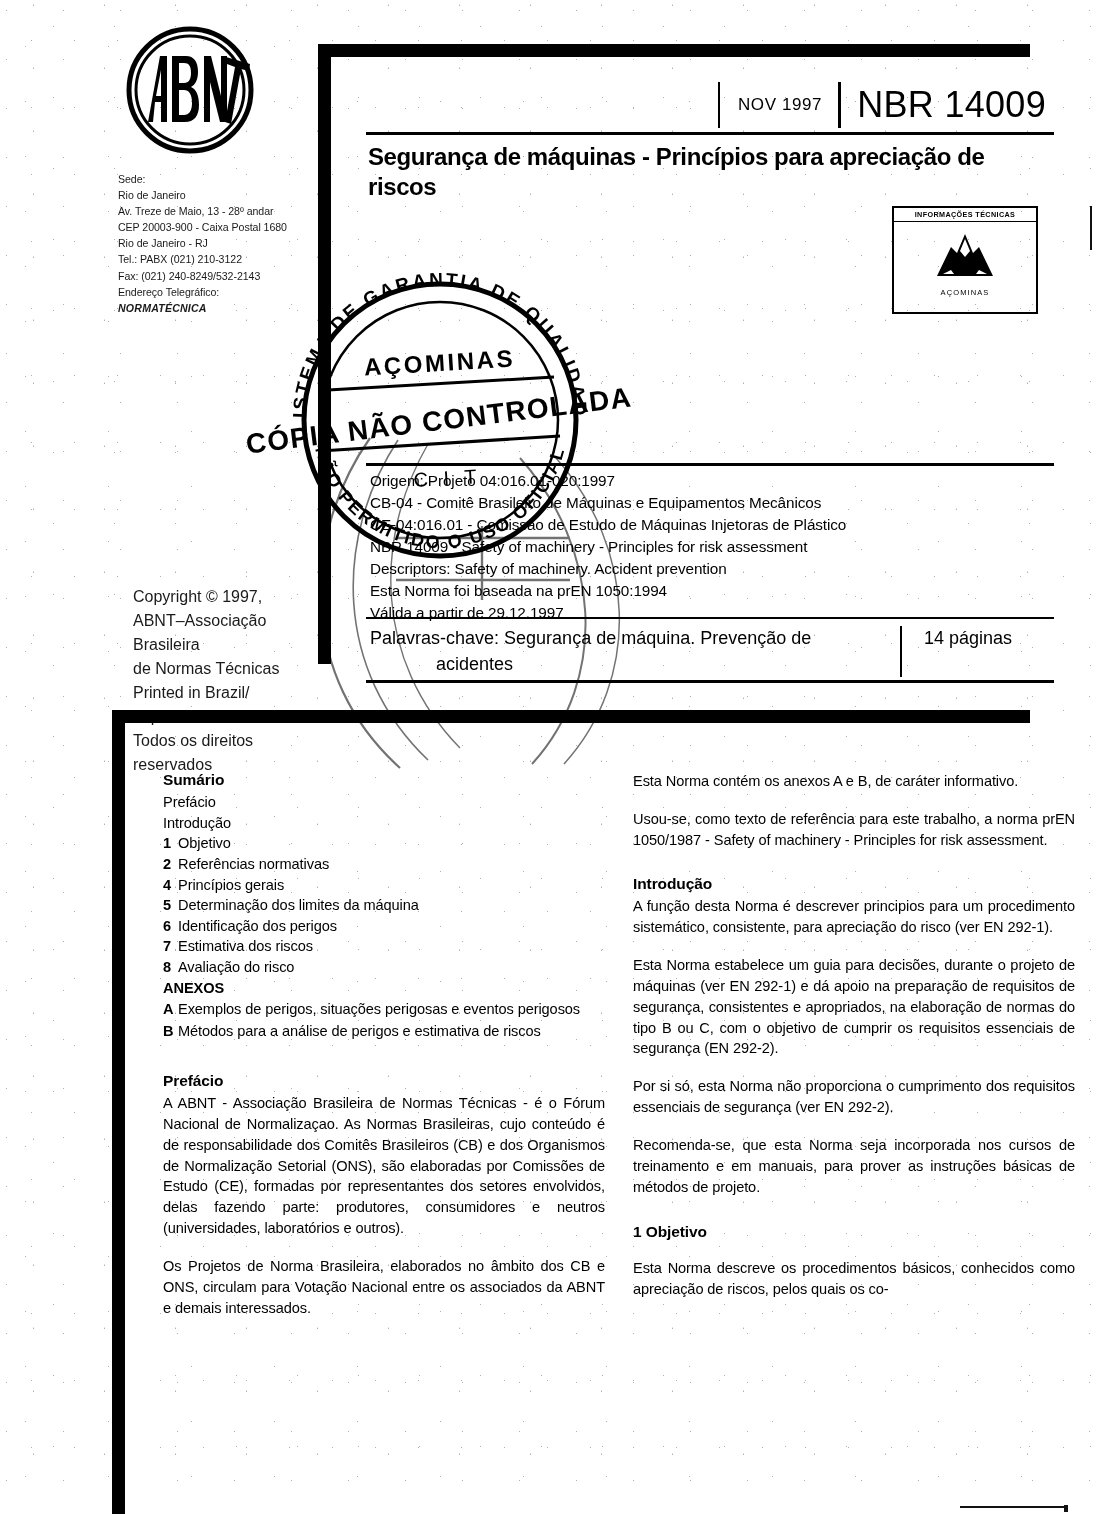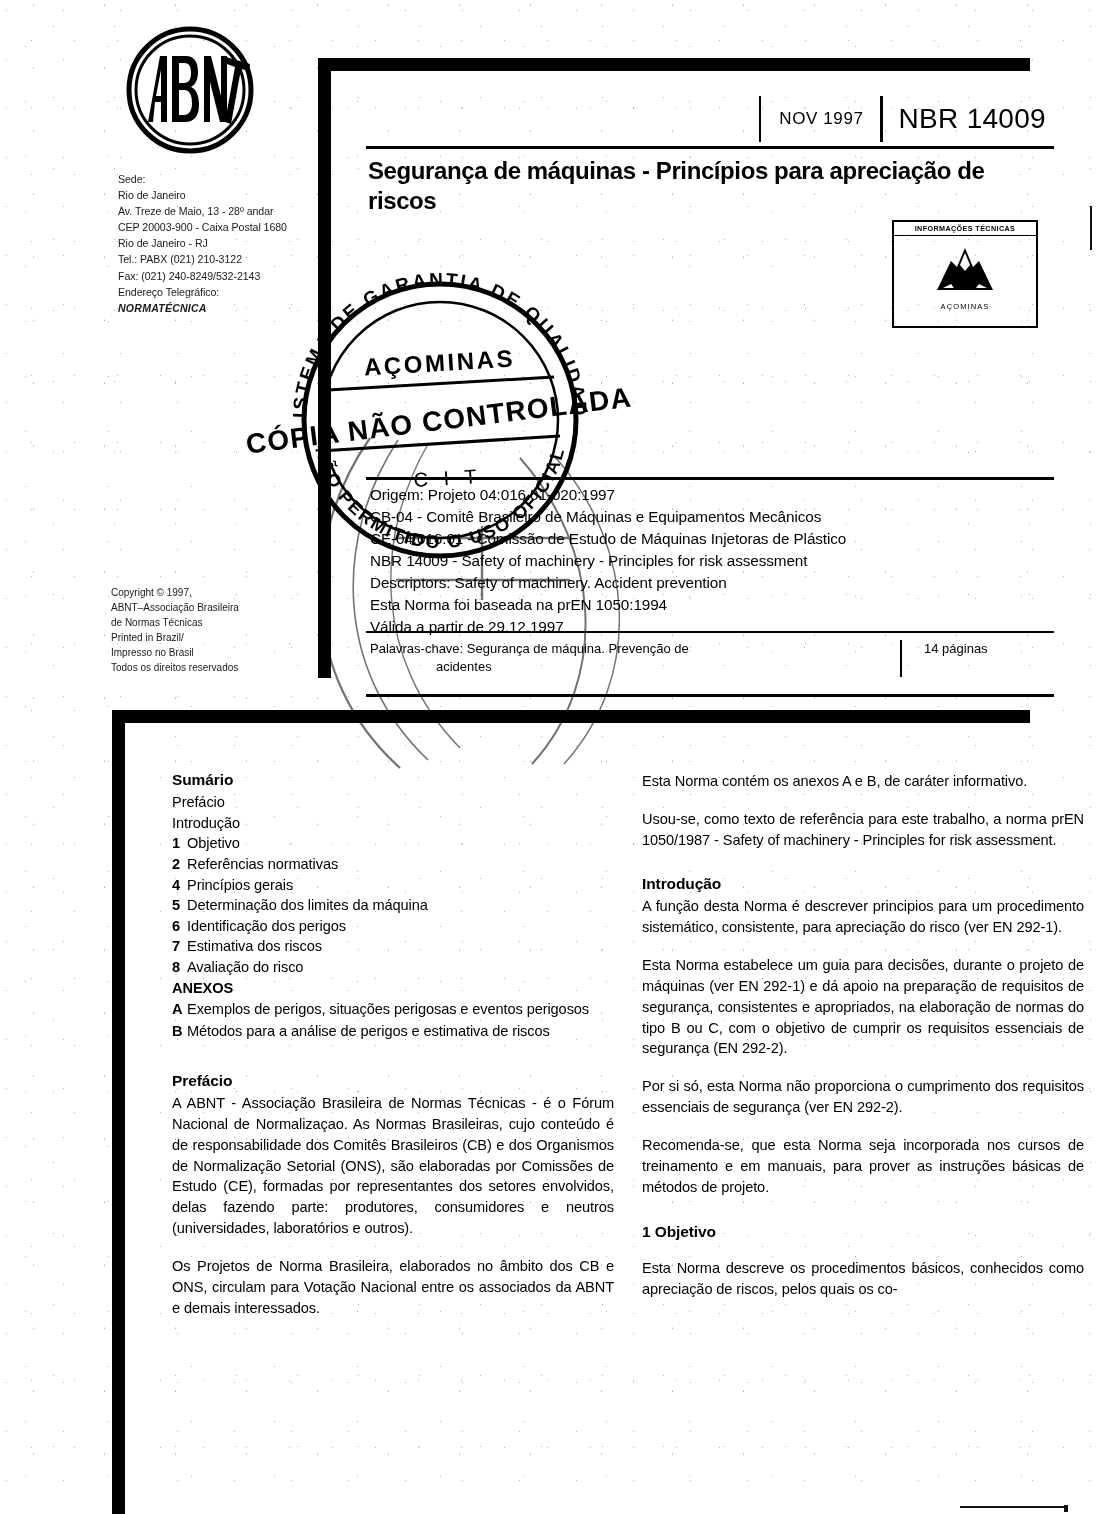--- a/index.html
+++ b/index.html
@@ -58,33 +58,33 @@
     margin-top: 17px;
     font-size: 10.6px;
     line-height: 1.52;
     letter-spacing: -0.05px;
     color: #1a1a1a;
   }
   .addr .telegraf { font-style: italic; font-weight: 600; letter-spacing: .2px; }
 
   .copyright {
     position: absolute;
-    left: 111px;
+    left: 133px;
     top: 585px;
     width: 195px;
-    font-size: 10px;
+    font-size: 16px;
     line-height: 1.50;
     color: #1a1a1a;
   }
 
   
   .header-frame {
     position: absolute;
     left: 318px;
-    top: 58px;
+    top: 44px;
     width: 712px;
     height: 620px;
     border-left: 13px solid #000;
     border-top: 13px solid #000;
     box-sizing: border-box;
   }
   .header-inner {
     position: absolute;
     left: 13px;
     top: 13px;
@@ -108,21 +108,21 @@
     padding: 0 16px 0 18px;
     font-size: 17px;
     letter-spacing: .6px;
     height: 46px;
     display: flex;
     align-items: center;
   }
   .nbr-cell {
     border-left: 3px solid #000;
     padding: 0 10px 0 16px;
-    font-size: 28px;
+    font-size: 36px;
     letter-spacing: .3px;
     height: 46px;
     display: flex;
     align-items: center;
     white-space: nowrap;
   }
   .rule-under-num {
     position: absolute;
     left: 22px;
     top: 62px;
@@ -199,21 +199,21 @@
     width: 688px;
     height: 2px;
     background: #000;
   }
   .kw-row {
     position: absolute;
     left: 26px;
     top: 556px;
     width: 682px;
     display: flex;
-    font-size: 13px;
+    font-size: 18px;
     line-height: 1.42;
   }
   .kw-left { width: 530px; }
   .kw-left .kw-ind { display: block; padding-left: 66px; }
   .kw-right {
     border-left: 2px solid #000;
     padding-left: 22px;
     white-space: nowrap;
   }
   .meta-rule-bot {
@@ -236,21 +236,20 @@
     border-top: 13px solid #000;
     box-sizing: border-box;
   }
   .body-cols {
     position: absolute;
     left: 38px;
     top: 48px;
     width: 930px;
     display: flex;
     gap: 28px;
-    justify-content: center;
   }
   .col { width: 442px; }
 
   h3.sec {
     font-size: 15.5px;
     font-weight: bold;
     margin: 0 0 3px 0;
     letter-spacing: -0.1px;
   }
   h3.sec.spaced { margin-top: 30px; }

